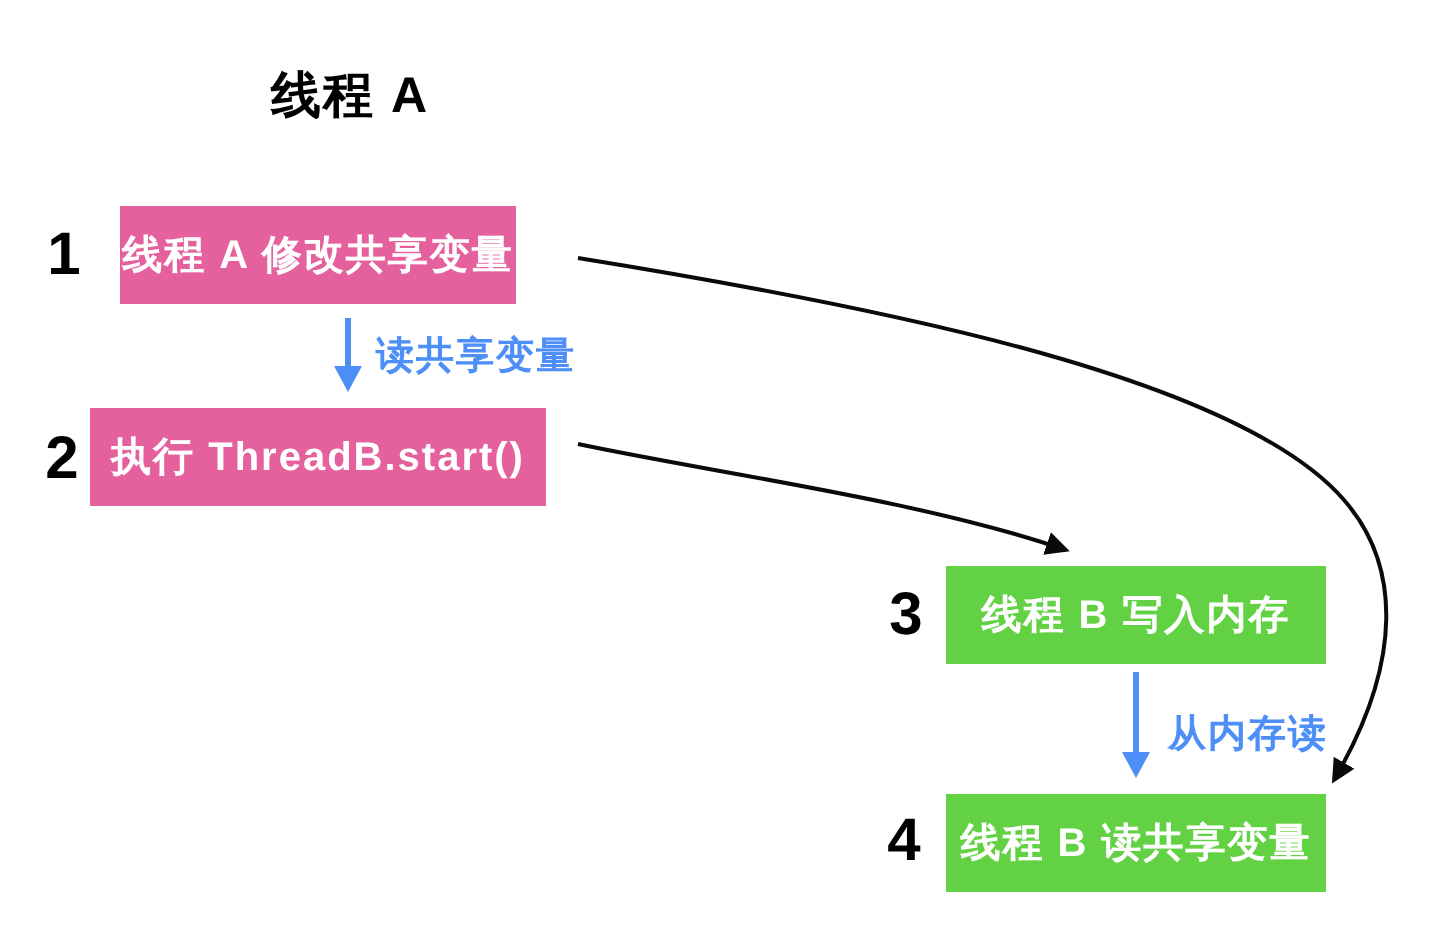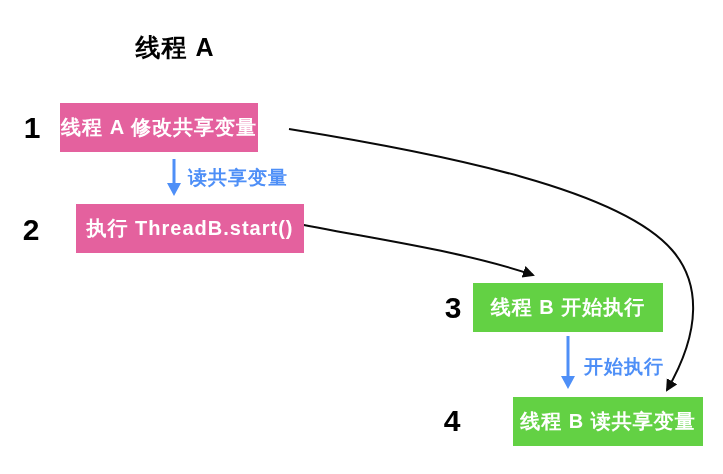--- a/index.html
+++ b/index.html
@@ -38,23 +38,23 @@
     justify-content:center;
     color:var(--text-on-box);
     font-size:20px;
     font-weight:bold;
     white-space:nowrap;
     letter-spacing:1px;
   }
   .box-a{background:var(--box-thread-a);}
   .box-b{background:var(--box-thread-b);}
   .box-1{left:60px;top:103px;width:198px;height:49px;}
-  .box-2{left:76px;top:204px;width:228px;height:49px;}
+  .box-2{left:45px;top:204px;width:228px;height:49px;}
   .box-3{left:473px;top:283px;width:190px;height:49px;}
-  .box-4{left:473px;top:397px;width:190px;height:49px;margin-left:40px;}
+  .box-4{left:473px;top:397px;width:190px;height:49px;}
   .step-num{
     position:absolute;
     font-size:30px;
     font-weight:bold;
     color:var(--heading-text);
     transform:translate(-50%,-50%);
   }
   .num-1{left:32px;top:128px;}
   .num-2{left:31px;top:230px;}
   .num-3{left:453px;top:308px;}
@@ -98,20 +98,20 @@
 
   <div class="step-num num-1">1</div>
   <div class="step-box box-a box-1">线程 A 修改共享变量</div>
 
   <div class="flow-label label-write">读共享变量</div>
 
   <div class="step-num num-2">2</div>
   <div class="step-box box-a box-2">执行 ThreadB.start()</div>
 
   <div class="step-num num-3">3</div>
-  <div class="step-box box-b box-3">线程 B 开始执行</div>
+  <div class="step-box box-b box-3">线程 B 写入内存</div>
 
-  <div class="flow-label label-read">开始执行</div>
+  <div class="flow-label label-read">从内存读</div>
 
   <div class="step-num num-4">4</div>
   <div class="step-box box-b box-4">线程 B 读共享变量</div>
 
 </div>
 
 </body></html>

